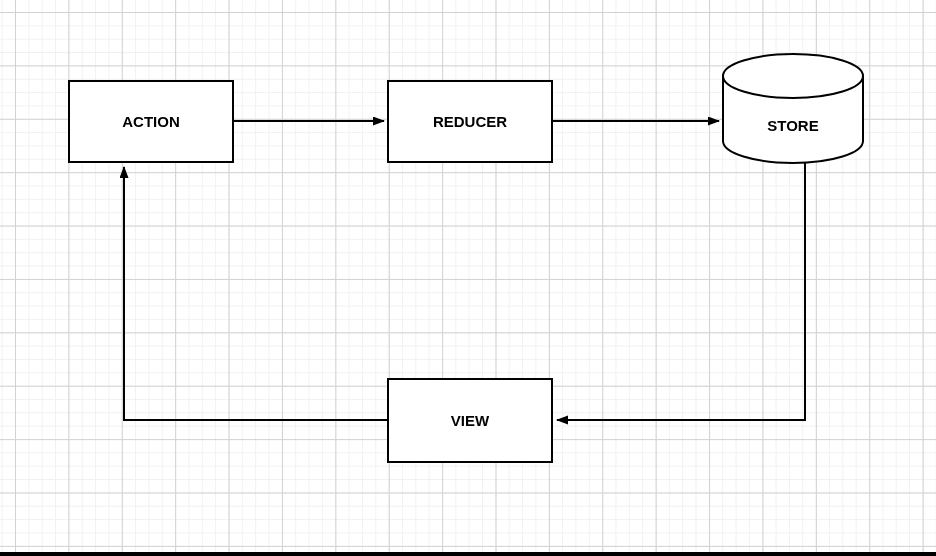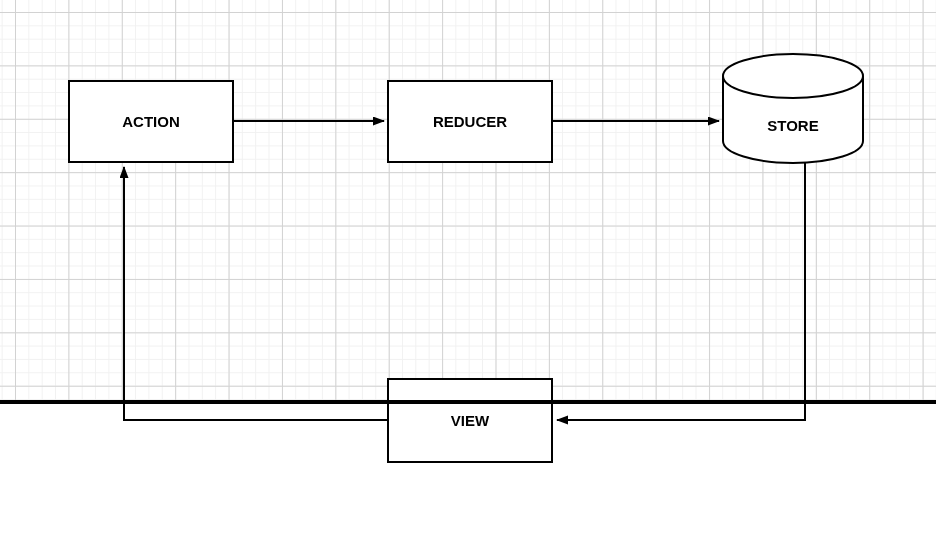--- a/index.html
+++ b/index.html
@@ -6,21 +6,21 @@
     margin: 0;
     padding: 0;
     width: 936px;
     height: 556px;
     overflow: hidden;
     font-family: "Liberation Sans", sans-serif;
   }
   .canvas {
     position: relative;
     width: 936px;
-    height: 404px;
+    height: 556px;
     background-color: #ffffff;
     background-image:
       linear-gradient(to right, #d2d2d2 1px, transparent 1px),
       linear-gradient(to bottom, #d2d2d2 1px, transparent 1px),
       linear-gradient(to right, #f1f1f1 1px, transparent 1px),
       linear-gradient(to bottom, #f1f1f1 1px, transparent 1px);
     background-size:
       53.4px 100%,
       100% 53.4px,
       13.35px 100%,

